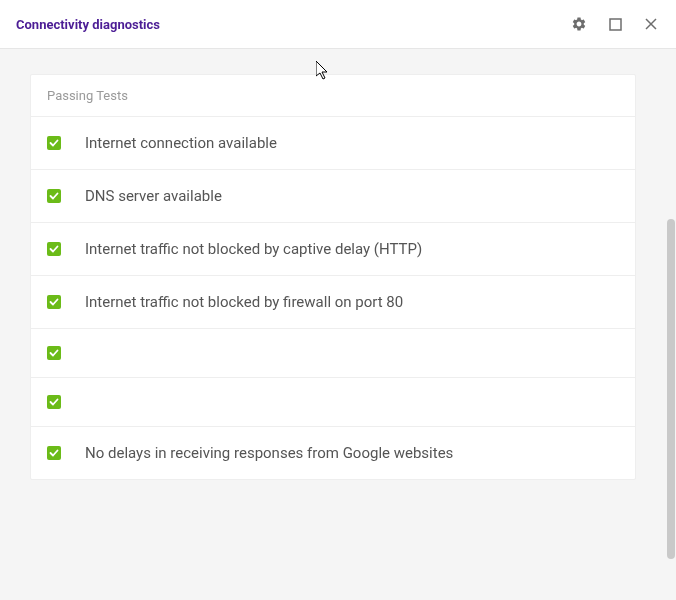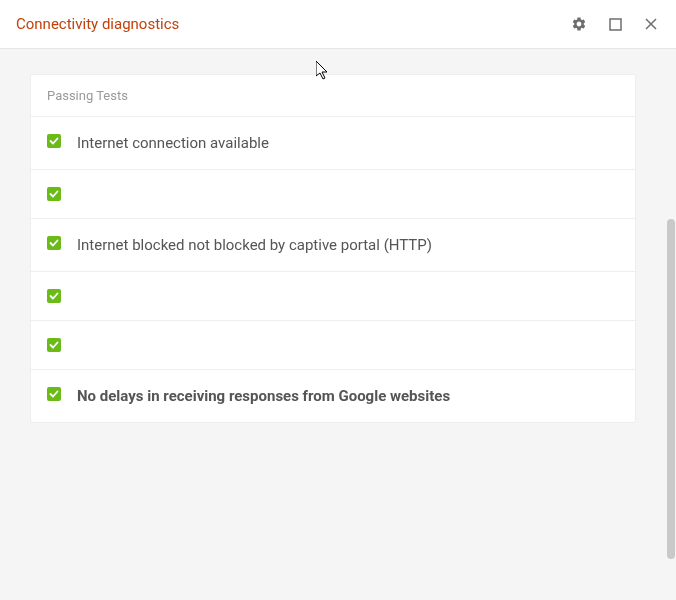--- a/index.html
+++ b/index.html
@@ -14,23 +14,23 @@
     .titlebar {
       height: 49px;
       background: #ffffff;
       border-bottom: 1px solid #e6e6e6;
       display: flex;
       align-items: center;
       padding: 0 16px;
     }
     .titlebar-title {
       flex: 1;
-      font-size: 15px;
-      color: #c2410c;
-      font-weight: 400;
+      font-size: 13px;
+      color: #4c1d95;
+      font-weight: 700;
     }
     .titlebar-controls {
       display: flex;
       align-items: center;
       gap: 18px;
     }
     .titlebar-controls .ctl {
       width: 18px;
       height: 18px;
       display: flex;
@@ -50,26 +50,26 @@
       border-radius: 2px;
     }
     .panel-header {
       padding: 13px 16px;
       font-size: 13px;
       color: #9a9a9a;
       border-bottom: 1px solid #eeeeee;
     }
     .test-row {
       display: flex;
-      align-items: flex-start;
+      align-items: center;
       padding: 17px 16px;
       border-bottom: 1px solid #eeeeee;
-      gap: 16px;
-    }
-    .test-row:last-child { border-bottom: none; font-weight: bold; }
+      gap: 24px;
+    }
+    .test-row:last-child { border-bottom: none; }
     .check {
       width: 14px;
       height: 14px;
       background: #6bbb18;
       border-radius: 2px;
       display: flex;
       align-items: center;
       justify-content: center;
       flex-shrink: 0;
     }
@@ -138,28 +138,37 @@
             </svg>
           </div>
           <div class="test-label">Internet connection available</div>
         </div>
         <div class="test-row">
           <div class="check">
             <svg width="10" height="10" viewBox="0 0 10 10">
               <path d="M1.5 5 L4 7.5 L8.5 2.5" stroke="white" stroke-width="1.8" fill="none" stroke-linecap="round" stroke-linejoin="round"></path>
             </svg>
           </div>
-        </div>
-        <div class="test-row">
-          <div class="check">
-            <svg width="10" height="10" viewBox="0 0 10 10">
-              <path d="M1.5 5 L4 7.5 L8.5 2.5" stroke="white" stroke-width="1.8" fill="none" stroke-linecap="round" stroke-linejoin="round"></path>
-            </svg>
-          </div>
-          <div class="test-label">Internet blocked not blocked by captive portal (HTTP)</div>
+          <div class="test-label">DNS server available</div>
+        </div>
+        <div class="test-row">
+          <div class="check">
+            <svg width="10" height="10" viewBox="0 0 10 10">
+              <path d="M1.5 5 L4 7.5 L8.5 2.5" stroke="white" stroke-width="1.8" fill="none" stroke-linecap="round" stroke-linejoin="round"></path>
+            </svg>
+          </div>
+          <div class="test-label">Internet traffic not blocked by captive delay (HTTP)</div>
+        </div>
+        <div class="test-row">
+          <div class="check">
+            <svg width="10" height="10" viewBox="0 0 10 10">
+              <path d="M1.5 5 L4 7.5 L8.5 2.5" stroke="white" stroke-width="1.8" fill="none" stroke-linecap="round" stroke-linejoin="round"></path>
+            </svg>
+          </div>
+          <div class="test-label">Internet traffic not blocked by firewall on port 80</div>
         </div>
         <div class="test-row">
           <div class="check">
             <svg width="10" height="10" viewBox="0 0 10 10">
               <path d="M1.5 5 L4 7.5 L8.5 2.5" stroke="white" stroke-width="1.8" fill="none" stroke-linecap="round" stroke-linejoin="round"></path>
             </svg>
           </div>
         </div>
         <div class="test-row">
           <div class="check">

